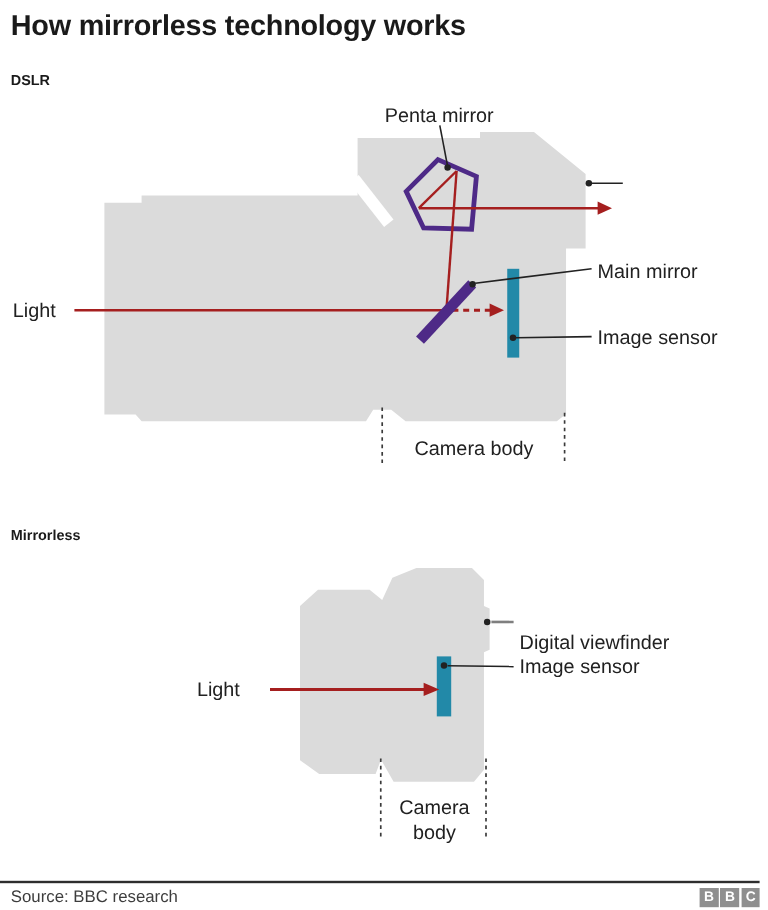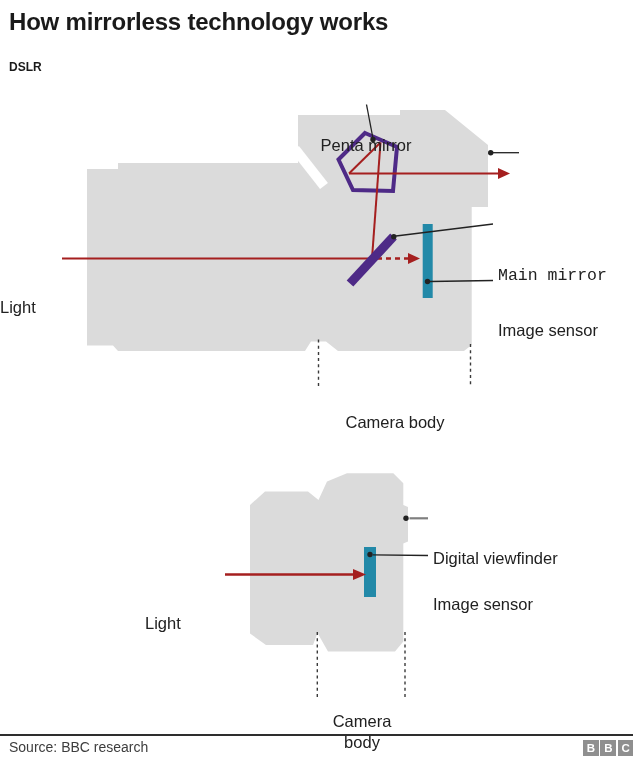--- a/index.html
+++ b/index.html
@@ -1,23 +1,23 @@
 <!DOCTYPE html>
 <html><head>
 <meta charset="utf-8">
 <style>
   html,body{margin:0;padding:0;background:#fff;}
   .canvas{position:relative;width:633px;height:758px;background:#ffffff;overflow:hidden;
           font-family:"Liberation Sans","DejaVu Sans",sans-serif;color:#1f1f1f;}
   .abs{position:absolute;}
   .title{left:9px;top:8px;font-size:24px;font-weight:bold;color:#1a1a1a;letter-spacing:-0.2px;}
   .section-heading{font-size:12px;font-weight:bold;color:#1a1a1a;}
-  .lbl{font-size:16.5px;line-height:21px;color:#212121;white-space:pre-line;margin-top:48px;}
+  .lbl{font-size:16.5px;line-height:21px;color:#212121;white-space:pre-line;}
   .center{text-align:center;}
-  .right{text-align:left;}
+  .right{text-align:center;}
   svg.layer{position:absolute;left:0;top:0;}
   .footer-rule{left:0;top:734px;width:640px;height:2px;background:#2e2e2e;}
   .source{left:9px;top:739px;font-size:14px;color:#3d3d3d;}
   .logo{left:583px;top:740px;display:flex;gap:1.6px;}
   .logo-block{width:15.8px;height:16px;display:flex;align-items:center;justify-content:center;
               font-size:11.5px;font-weight:bold;color:#ffffff;}
 </style>
 </head>
 <body>
 
@@ -73,26 +73,27 @@
     <line x1="317.3" y1="632" x2="317.3" y2="700" stroke-width="1.4" stroke-dasharray="3,3.2" stroke="#3a3a3a"></line>
     <line x1="405" y1="632" x2="405" y2="700" stroke-width="1.4" stroke-dasharray="3,3.2" stroke="#3a3a3a"></line>
   </svg>
 
   <div class="abs title">How mirrorless technology works</div>
 
   <div class="abs section-heading" style="left:9px;top:60px;">DSLR</div>
 
   <div class="abs lbl center" style="left:300px;top:87px;width:132px;">Penta mirror</div>
   <div class="abs lbl right" style="left:0px;top:249px;width:57px;">Light</div>
-  <div class="abs lbl" style="left:498px;top:217px;font-family:Liberation Mono, monospace;">Main mirror</div>
+  <div class="abs lbl" style="left:498px;top:217px;">Main mirror</div>
   <div class="abs lbl" style="left:498px;top:272px;">Image sensor</div>
   <div class="abs lbl center" style="left:319px;top:364px;width:152px;">Camera body</div>
 
+  <div class="abs section-heading" style="left:9px;top:439px;">Mirrorless</div>
 
-  <div class="abs lbl" style="left:433px;top:500px;">Digital viewfinder</div>
+  <div class="abs lbl" style="left:433px;top:526px;">Digital viewfinder</div>
   <div class="abs lbl" style="left:433px;top:546px;">Image sensor</div>
   <div class="abs lbl right" style="left:145px;top:565px;width:74px;">Light</div>
   <div class="abs lbl center" style="left:323px;top:663px;width:78px;">Camera body</div>
 
   <div class="abs footer-rule"></div>
   <div class="abs source">Source: BBC research</div>
   <div class="abs logo">
     <div class="logo-block" style="background: rgb(143, 143, 143);">B</div>
     <div class="logo-block" style="background: rgb(143, 143, 143);">B</div>
     <div class="logo-block" style="background: rgb(143, 143, 143);">C</div>

